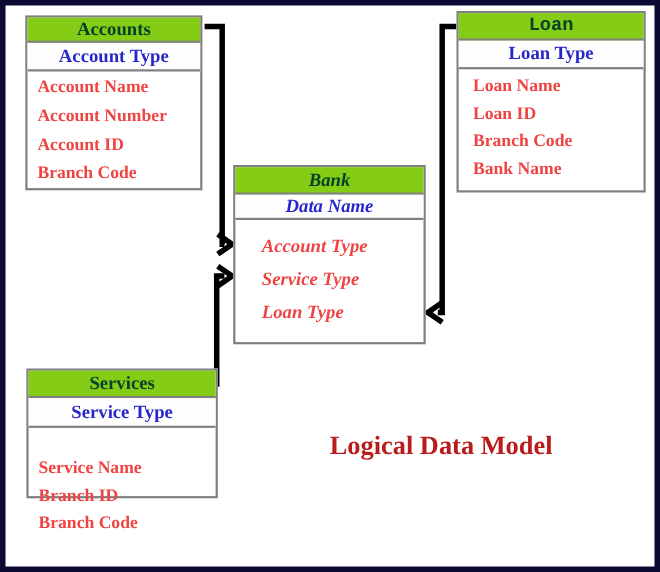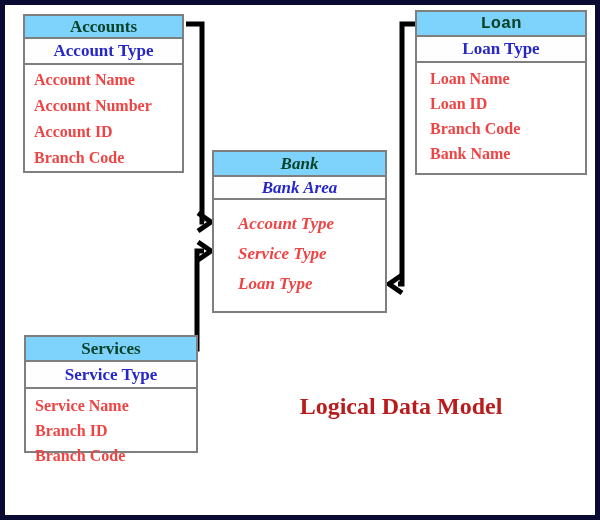--- a/index.html
+++ b/index.html
@@ -24,21 +24,21 @@
     pointer-events: none;
   }
 
   
   .entity {
     position: absolute;
     background: #ffffff;
     border: 2px solid #7f7f7f;
   }
   .hdr {
-    background: #7dd3fc;
+    background: #84cc16;
     color: #054228;
     text-align: center;
     border-bottom: 2px solid #7f7f7f;
     font-size: 17px;
     overflow: hidden;
   }
   .key {
     background: #fefeff;
     color: #2727c9;
     text-align: center;
@@ -64,21 +64,21 @@
   .e-loan .attrs{ padding: 3px 0 0 13px; line-height: 25px; }
 
   .e-bank { left: 212px; top: 150px; width: 175px; height: 163px; font-style: italic; }
   .e-bank .hdr  { height: 25px; line-height: 23px; }
   .e-bank .key  { height: 23px; line-height: 21px; }
   .e-bank .attrs{ padding: 9px 0 0 24px; line-height: 30px; font-size: 17px; }
 
   .e-services { left: 24px; top: 335px; width: 174px; height: 118px; }
   .e-services .hdr  { height: 25px; line-height: 23px; }
   .e-services .key  { height: 27px; line-height: 25px; }
-  .e-services .attrs{ padding: 4px 0 0 9px; line-height: 25px; }
+  .e-services .attrs{ padding: 24px 0 0 9px; line-height: 25px; }
 
   .diagram-title {
     position: absolute;
     left: 288px;
     top: 393px;
     width: 226px;
     text-align: center;
     color: #b91c1c;
     font-size: 24px;
     white-space: nowrap;
@@ -118,21 +118,21 @@
     <div class="attrs">
       <div>Loan Name</div>
       <div>Loan ID</div>
       <div>Branch Code</div>
       <div>Bank Name</div>
     </div>
   </div>
 
   <div class="entity e-bank">
     <div class="hdr">Bank</div>
-    <div class="key">Bank Area</div>
+    <div class="key">Data Name</div>
     <div class="attrs">
       <div>Account Type</div>
       <div>Service Type</div>
       <div>Loan Type</div>
     </div>
   </div>
 
   <div class="entity e-services">
     <div class="hdr">Services</div>
     <div class="key">Service Type</div>

